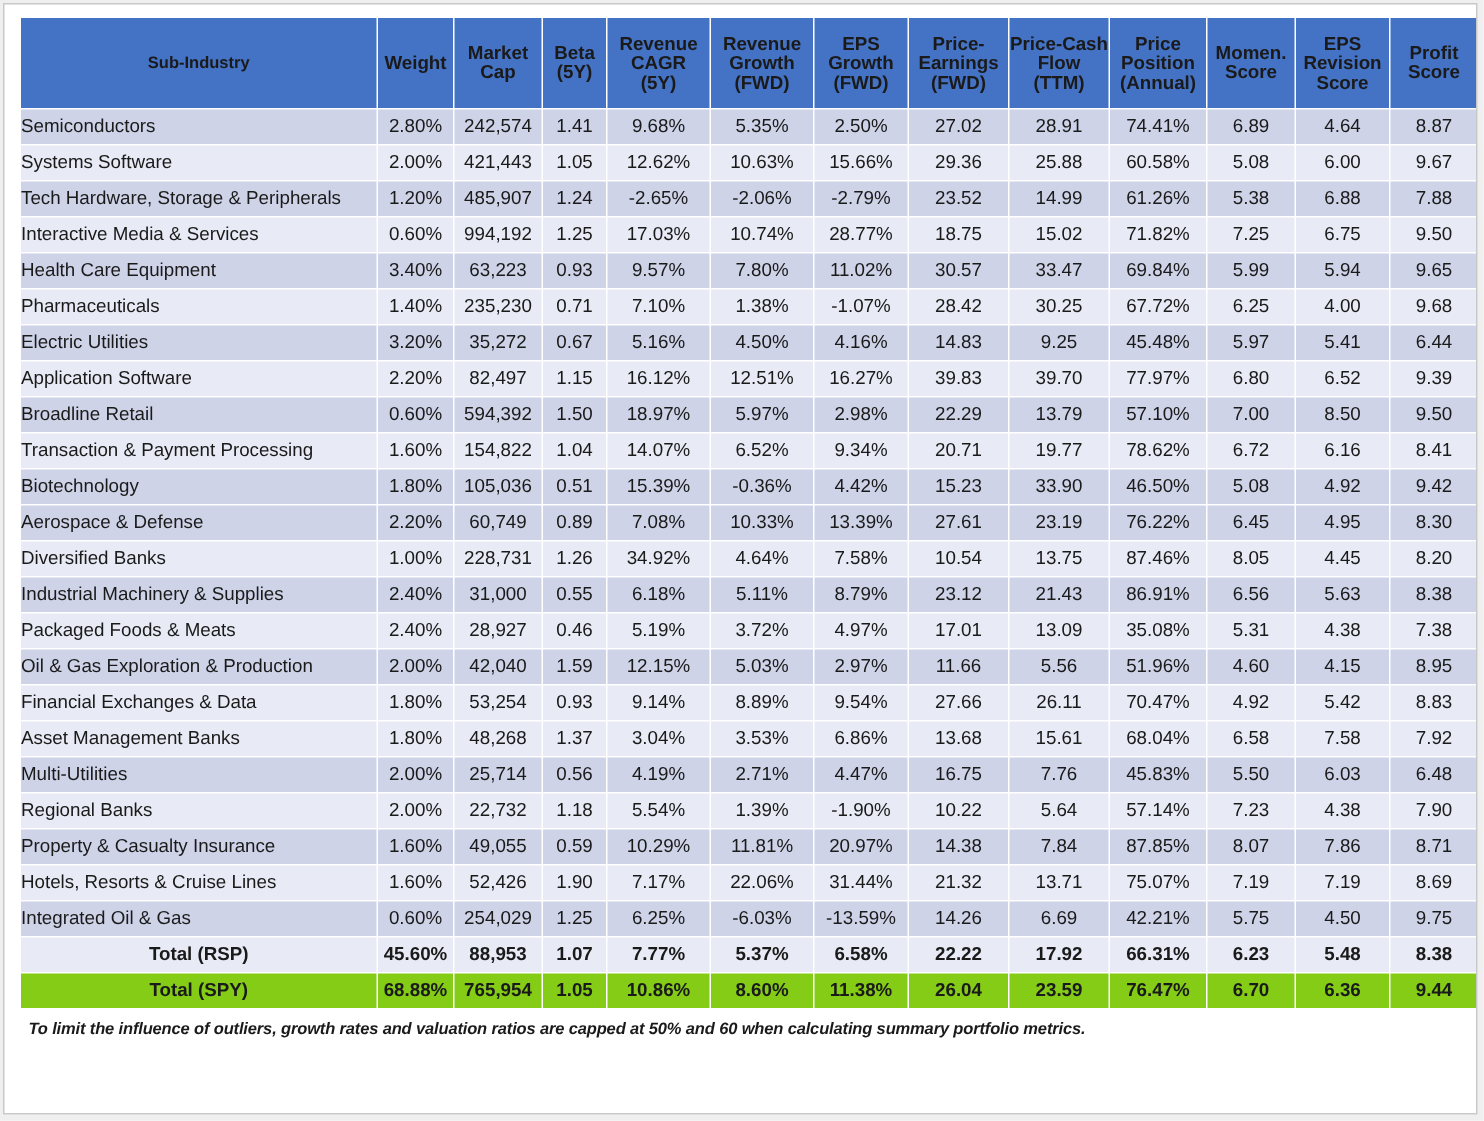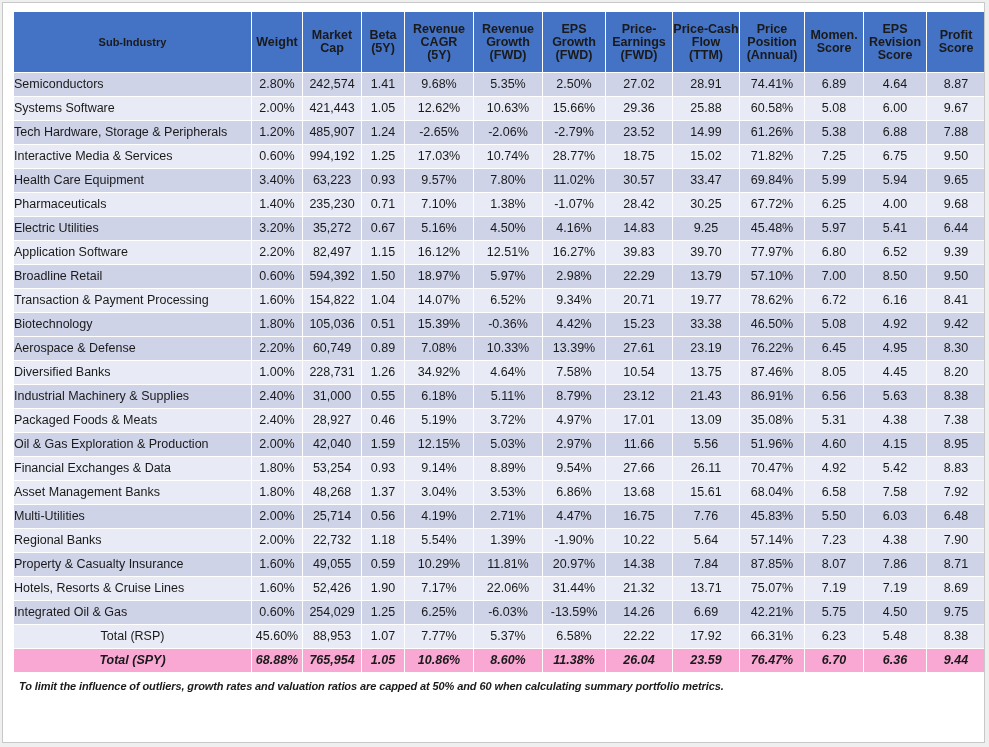--- a/index.html
+++ b/index.html
@@ -68,22 +68,22 @@
   tbody td {
     height: 23px;
     text-align: center;
   }
   tbody td.name {
     text-align: left;
     padding-right: 9px;
   }
   tbody tr.odd td  { background: #ced3e8; }
   tbody tr.even td { background: #e8ebf5; }
-  tbody tr.total-a td { background: #e8ebf5; font-weight: normal; }
-  tbody tr.total-b td { background: #f9a8d4; font-weight: bold; font-style: italic; }
+  tbody tr.total-a td { background: #e8ebf5; font-weight: bold; }
+  tbody tr.total-b td { background: #84cc16; font-weight: bold; }
   tbody tr.total-a td.name,
   tbody tr.total-b td.name {
     text-align: center;
     padding-right: 0;
   }
   #footnote {
     margin-top: 7px;
     padding-left: 6px;
     font-size: 11px;
     font-style: italic;
@@ -285,21 +285,21 @@
           </tr>
           <tr class="odd">
             <td class="name">Biotechnology</td>
             <td>1.80%</td>
             <td>105,036</td>
             <td>0.51</td>
             <td>15.39%</td>
             <td>-0.36%</td>
             <td>4.42%</td>
             <td>15.23</td>
-            <td>33.38</td>
+            <td>33.90</td>
             <td>46.50%</td>
             <td>5.08</td>
             <td>4.92</td>
             <td>9.42</td>
           </tr>
           <tr class="odd">
             <td class="name">Aerospace &amp; Defense</td>
             <td>2.20%</td>
             <td>60,749</td>
             <td>0.89</td>

